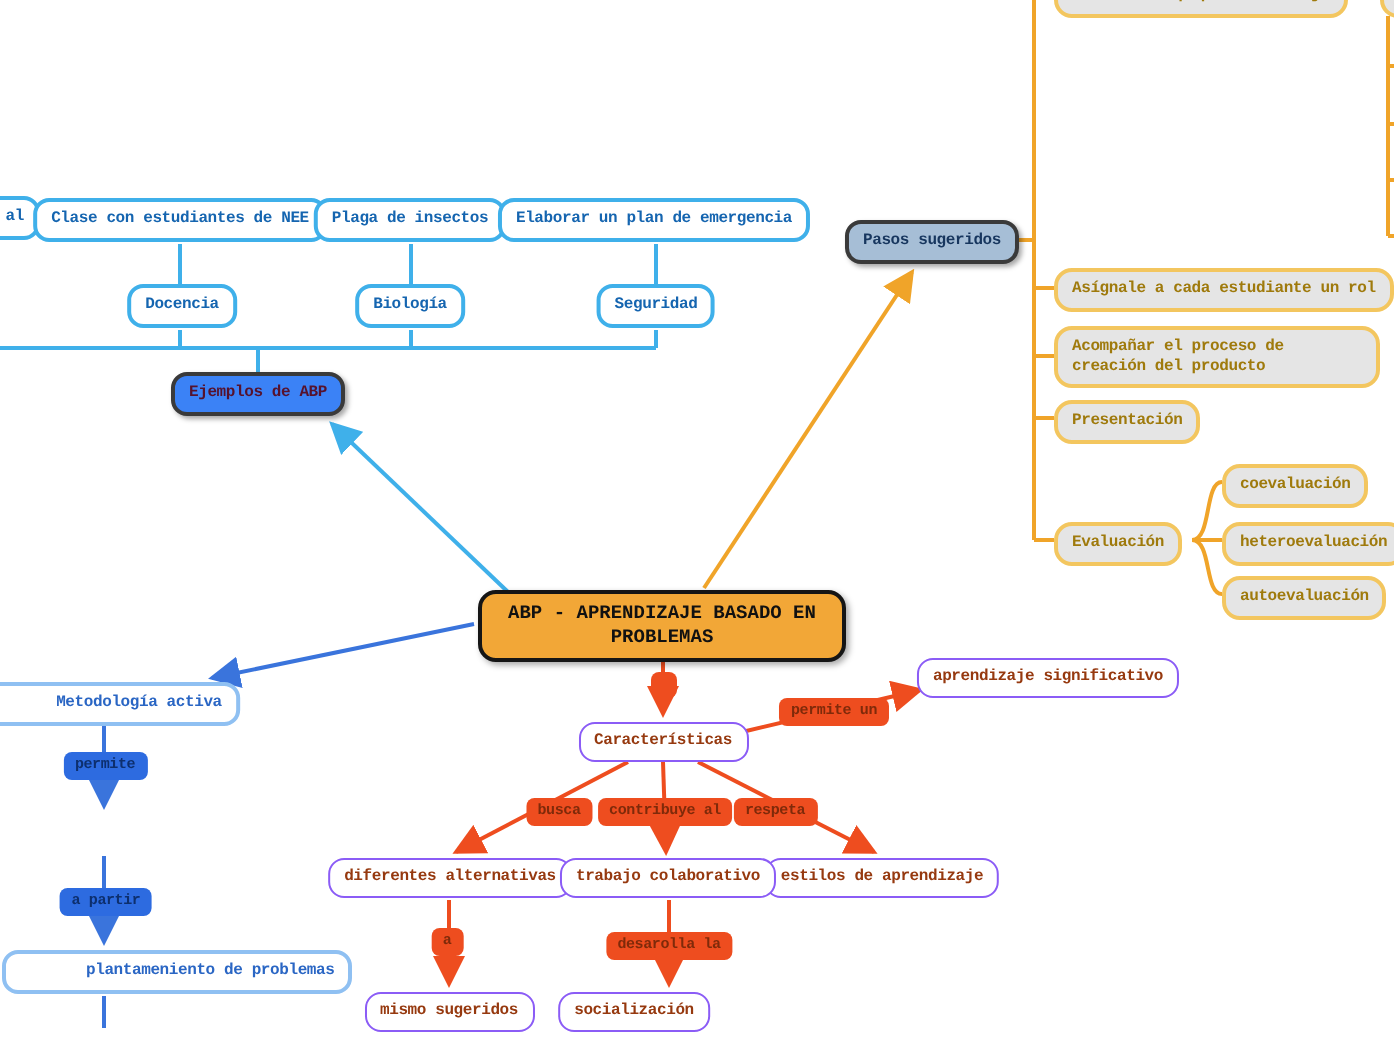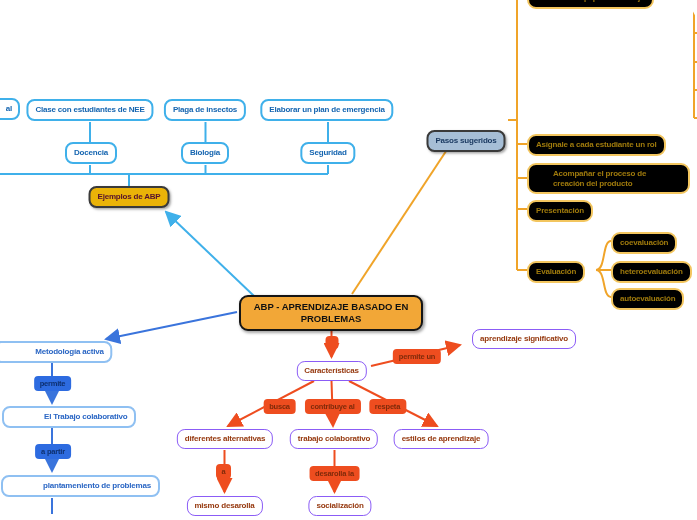--- a/index.html
+++ b/index.html
@@ -1,34 +1,33 @@
 <!DOCTYPE html>
 <html><head>
 <meta charset="utf-8">
 <style>
   html,body{margin:0;padding:0;background:#fff;}
   #canvas{
     position:relative;width:697px;height:520px;overflow:hidden;background:#fff;
-    font-family:Liberation Sans, sans-serif;
-    border-radius:25px;
+    font-family:Liberation Mono, monospace;
   }
   #wires{position:absolute;left:0;top:0;}
   .node{
     position:absolute;box-sizing:border-box;white-space:nowrap;
     font-weight:bold;font-size:8px;letter-spacing:-0.2px;line-height:1.2;
     padding:4px 7px;border-radius:8px;background:#fff;
   }
   .c{transform:translateX(-50%);}
   .cyan{border:2px solid #3FB0EA;color:#1565B0;}
   .blue{border:2px solid #8FC0F2;color:#2A66C4;padding-left:40px;}
   .coral{border:1px solid #8b5cf6;color:#96390F;}
-  .gold{border:2px solid #F3C65F;color:#9F7A0C;background:#000000;border-radius:9px;}
-  .gold.wrap{white-space:normal;width:163px;text-align:left;padding:4px 24px;}
-  .pink{background:#eab308;border:2px solid #3A3A3A;color:#56122D;box-shadow:1.5px 1.5px 2.5px rgba(0,0,0,.35);}
-  .steel{background:#A6BED6;border:2px solid #3A3A3A;color:#17365E;box-shadow:1.5px 1.5px 2.5px rgba(0,0,0,.35);margin-top:20px;}
+  .gold{border:2px solid #F3C65F;color:#9F7A0C;background:#e5e5e5;border-radius:9px;}
+  .gold.wrap{white-space:normal;width:163px;text-align:left;padding:4px 7px;}
+  .pink{background:#3b82f6;border:2px solid #3A3A3A;color:#56122D;box-shadow:1.5px 1.5px 2.5px rgba(0,0,0,.35);}
+  .steel{background:#A6BED6;border:2px solid #3A3A3A;color:#17365E;box-shadow:1.5px 1.5px 2.5px rgba(0,0,0,.35);}
   .abp-center{
     background:#F2A737;border:2px solid #151515;color:#111;
     font-size:9.5px;letter-spacing:0;text-align:center;white-space:normal;
     width:184px;border-radius:9px;padding:4px 6px;line-height:1.25;
     box-shadow:1.5px 1.5px 3px rgba(0,0,0,.35);
   }
   .lbl{
     position:absolute;box-sizing:border-box;white-space:nowrap;
     font-weight:bold;font-size:7.5px;letter-spacing:-0.2px;
     padding:3px 6px;border-radius:4px;
@@ -112,29 +111,28 @@
   <div class="node gold" style="left:690px;top:-9px;width:50px;height:18px"></div>
 
   <div class="node abp-center c" style="left:331px;top:295px">ABP - APRENDIZAJE BASADO EN PROBLEMAS</div>
   <div class="empty-node c" style="left:331.5px;top:336px"></div>
 
   <div class="node coral c" style="left:331.5px;top:361px">Características</div>
   <div class="node coral c" style="left:524px;top:329px">aprendizaje significativo</div>
   <div class="node coral c" style="left:225px;top:429px">diferentes alternativas</div>
   <div class="node coral c" style="left:441px;top:429px">estilos de aprendizaje</div>
   <div class="node coral c" style="left:334px;top:429px">trabajo colaborativo</div>
-  <div class="node coral c" style="left:224.5px;top:496px">mismo desarolla</div>
-  <div class="node coral c" style="left:340px;top:496px">socialización</div>
+  <div class="node coral c" style="left:224.5px;top:496px">mismo sugeridos</div>
+  <div class="node coral c" style="left:317px;top:496px">socialización</div>
 
   <div class="lbl coral-l c" style="left:417px;top:349px">permite un</div>
   <div class="lbl coral-l c" style="left:279.5px;top:399px">busca</div>
   <div class="lbl coral-l c" style="left:332.5px;top:399px">contribuye al</div>
   <div class="lbl coral-l c" style="left:387.5px;top:399px">respeta</div>
   <div class="lbl coral-l c" style="left:223.5px;top:464px">a</div>
   <div class="lbl coral-l c" style="left:334.5px;top:466px">desarolla la</div>
 
   <div class="node blue c" style="left:53px;top:341px">Metodología activa</div>
-  <div class="node blue" style="left:2px;top:406px">El Trabajo colaborativo</div>
   <div class="node blue" style="left:1px;top:475px">plantameniento de problemas</div>
   <div class="lbl blue-l c" style="left:52.5px;top:376px">permite</div>
   <div class="lbl blue-l c" style="left:53px;top:444px">a partir</div>
 
 </div>
 
 </body></html>

